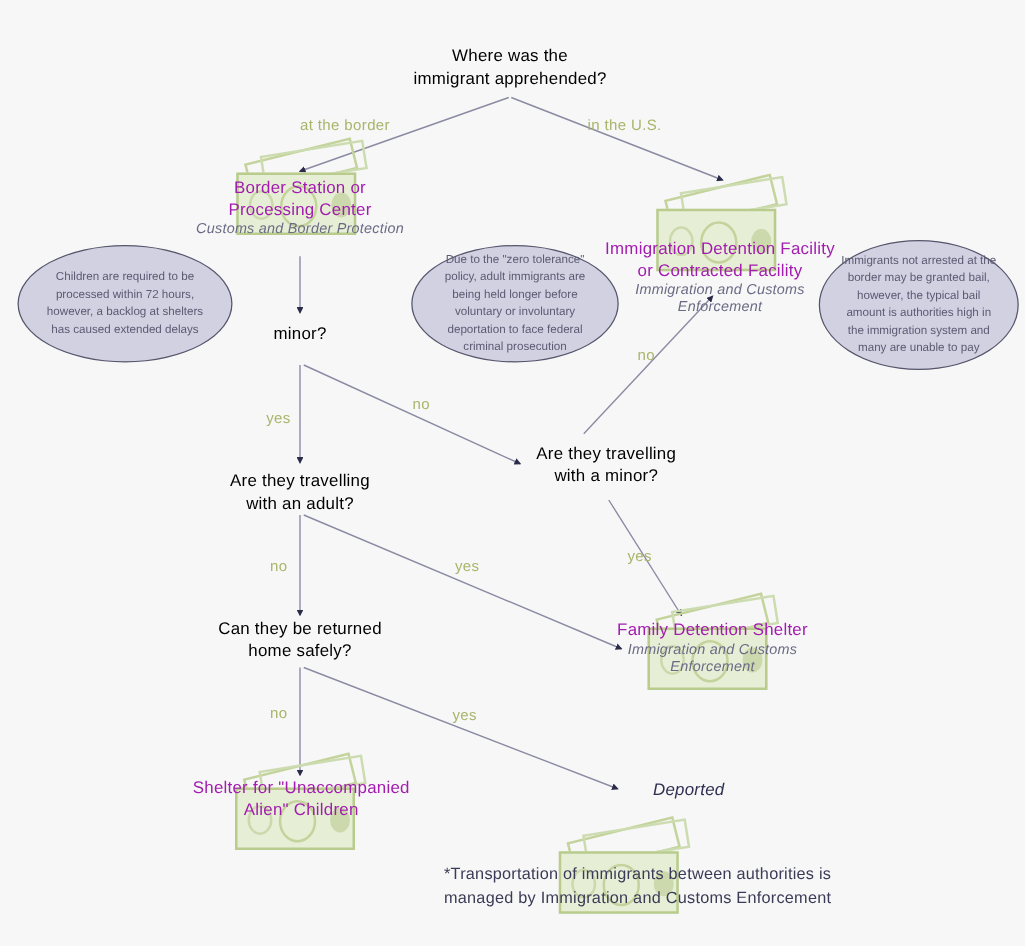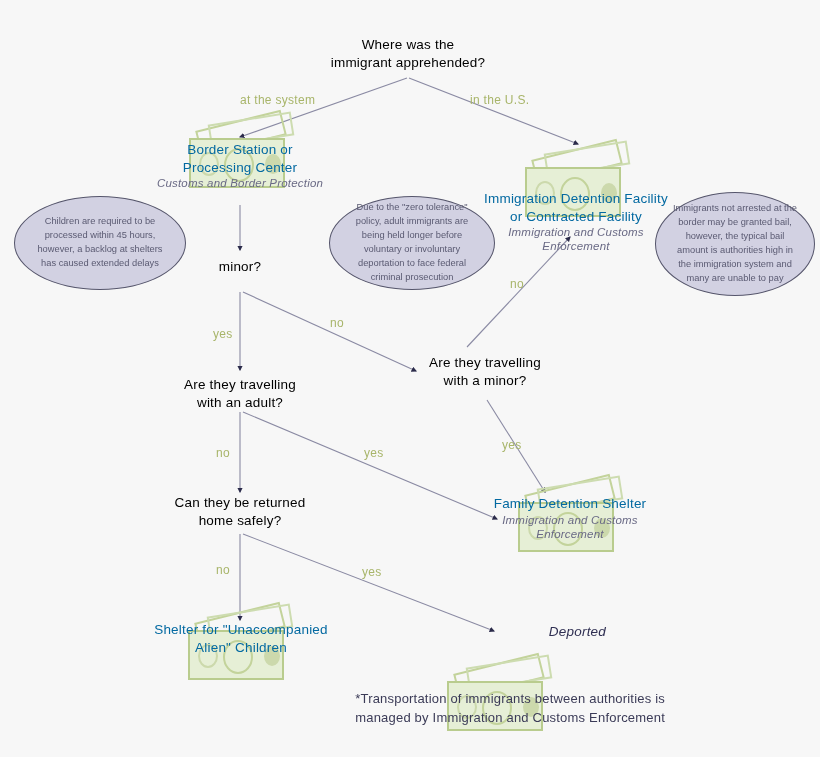--- a/index.html
+++ b/index.html
@@ -9,21 +9,21 @@
     background:#f7f7f7;
     font-family:"Liberation Sans", sans-serif;
     position:relative;
     overflow:hidden;
   }
   #canvas{position:absolute;left:0;top:0;width:820px;height:757px;}
   svg.edges{position:absolute;left:0;top:0;width:820px;height:757px;pointer-events:none;}
 
   .node{position:absolute;text-align:center;color:#3b3b57;}
   .q-text{font-size:13.5px;line-height:1.35;color:#000000;letter-spacing:.2px;}
-  .box-title{font-size:13.5px;line-height:1.3;color:#0369a1;letter-spacing:.2px;}
+  .box-title{font-size:13.5px;line-height:1.3;color:#a21caf;letter-spacing:.2px;}
   .box-sub{font-size:11.5px;line-height:1.25;color:#6a6a85;font-style:italic;letter-spacing:.2px;}
   .deported{font-size:13.5px;color:#2f2f52;font-style:italic;letter-spacing:.2px;}
 
   .edge-label{position:absolute;font-size:12px;color:#a8b56a;letter-spacing:.3px;}
 
   .note{
     position:absolute;
     background:#d2d1e2;
     border:1px solid #55556b;
     border-radius:50%;
@@ -113,21 +113,21 @@
 
       <path d="M 243 534 L 494 631"></path>
     </g>
   </svg>
 
   <div class="node q-text" style="left:300px;top:36px;width:216px;">
     <div>Where was the</div>
     <div>immigrant apprehended?</div>
   </div>
 
-  <div class="edge-label" style="left:240px;top:93px;">at the system</div>
+  <div class="edge-label" style="left:240px;top:93px;">at the border</div>
   <div class="edge-label" style="left:470px;top:93px;">in the U.S.</div>
 
   <div class="money" style="left:183px;top:116px;width:112px;height:80px;">
     <div class="bill b1"></div>
     <div class="bill b2"></div>
     <div class="bill front"></div>
   </div>
   <div class="node" style="left:150px;top:141px;width:180px;">
     <div class="box-title">Border Station or</div>
     <div class="box-title">Processing Center</div>
@@ -140,21 +140,21 @@
     <div class="bill front"></div>
   </div>
   <div class="node" style="left:473px;top:154px;width:206px;margin-top:36px;">
     <div class="box-title">Immigration Detention Facility</div>
     <div class="box-title">or Contracted Facility</div>
     <div class="box-sub">Immigration and Customs</div>
     <div class="box-sub">Enforcement</div>
   </div>
 
   <div class="note" style="left:14px;top:196px;width:172px;height:94px;">
-    <span>Children are required to be processed within 45 hours, however, a backlog at shelters has caused extended delays</span>
+    <span>Children are required to be processed within 72 hours, however, a backlog at shelters has caused extended delays</span>
   </div>
 
   <div class="note" style="left:329px;top:196px;width:166px;height:94px;">
     <span>Due to the "zero tolerance" policy, adult immigrants are being held longer before voluntary or involuntary deportation to face federal criminal prosecution</span>
   </div>
 
   <div class="note" style="left:655px;top:192px;width:160px;height:104px;">
     <span>Immigrants not arrested at the border may be granted bail, however, the typical bail amount is authorities high in the immigration system and many are unable to pay</span>
   </div>
 
@@ -199,21 +199,21 @@
   <div class="money" style="left:182px;top:608px;width:112px;height:80px;">
     <div class="bill b1"></div>
     <div class="bill b2"></div>
     <div class="bill front"></div>
   </div>
   <div class="node" style="left:145px;top:621px;width:192px;">
     <div class="box-title">Shelter for "Unaccompanied</div>
     <div class="box-title">Alien" Children</div>
   </div>
 
-  <div class="node deported" style="left:496px;top:624px;width:110px;text-align:right;">
+  <div class="node deported" style="left:496px;top:624px;width:110px;text-align:center;">
     <span>Deported</span>
   </div>
 
   <div class="money" style="left:441px;top:659px;width:112px;height:80px;">
     <div class="bill b1"></div>
     <div class="bill b2"></div>
     <div class="bill front"></div>
   </div>
   <div class="footnote" style="left:335px;top:690px;width:330px;">
     <div>*Transportation of immigrants between authorities is</div>

